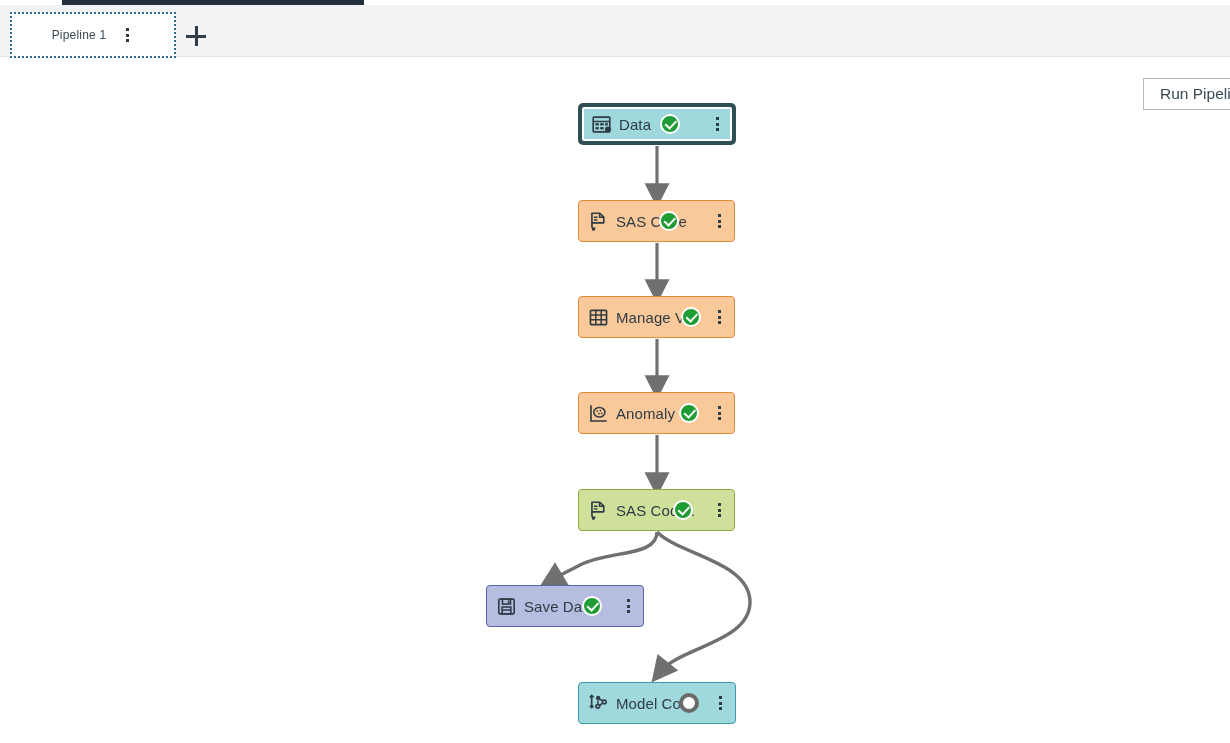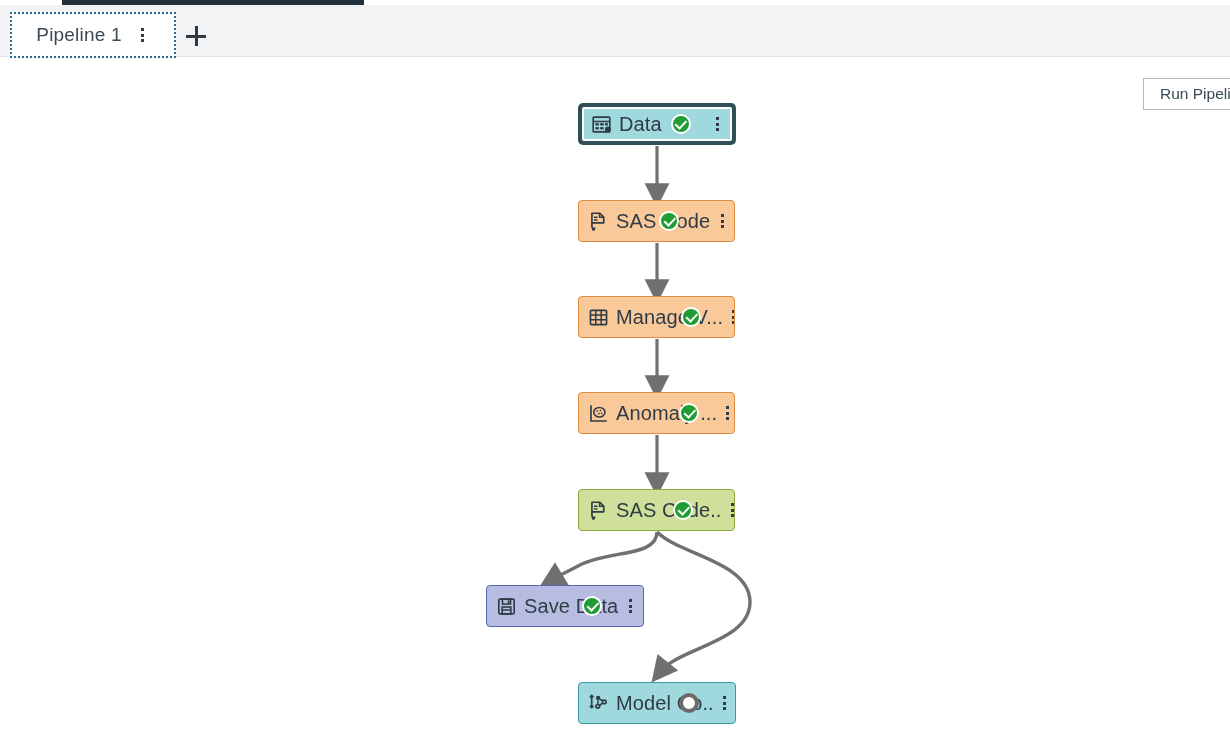--- a/index.html
+++ b/index.html
@@ -26,21 +26,21 @@
   .tab {
     position: absolute; left: 10px; top: 7px;
     width: 166px; height: 46px;
     background: #ffffff;
     border: 2px dotted #2a6b8f;
     display: flex; align-items: center; justify-content: center;
     gap: 14px;
     cursor: pointer;
   }
   .tab-label {
-    font-size: 19px; color: #3a4a54; letter-spacing: .2px;
+    font-size: 12px; color: #3a4a54; letter-spacing: .2px;
     white-space: nowrap;
   }
   .kebab {
     display: inline-flex; flex-direction: column; gap: 2.5px;
     align-items: center; justify-content: center;
     width: 14px; cursor: pointer;
   }
   .kebab i { display: block; width: 3px; height: 3px; background: #2f3b45; border-radius: 0; }
 
   .add-tab {
@@ -76,21 +76,21 @@
     height: 42px;
     border-radius: 4px;
     display: flex; align-items: center;
     padding: 0 9px;
     gap: 7px;
     cursor: pointer;
     overflow: hidden;
     white-space: nowrap;
   }
   .node .nlabel {
-    font-size: 20px; color: #2f3b45;
+    font-size: 15px; color: #2f3b45;
     letter-spacing: .1px;
     flex: 0 0 auto;
   }
   .node-selected {
     padding: 0;
     border-radius: 5px;
     background: #2f4f57;
     border: none;
     display: flex; align-items: center; justify-content: center;
   }

